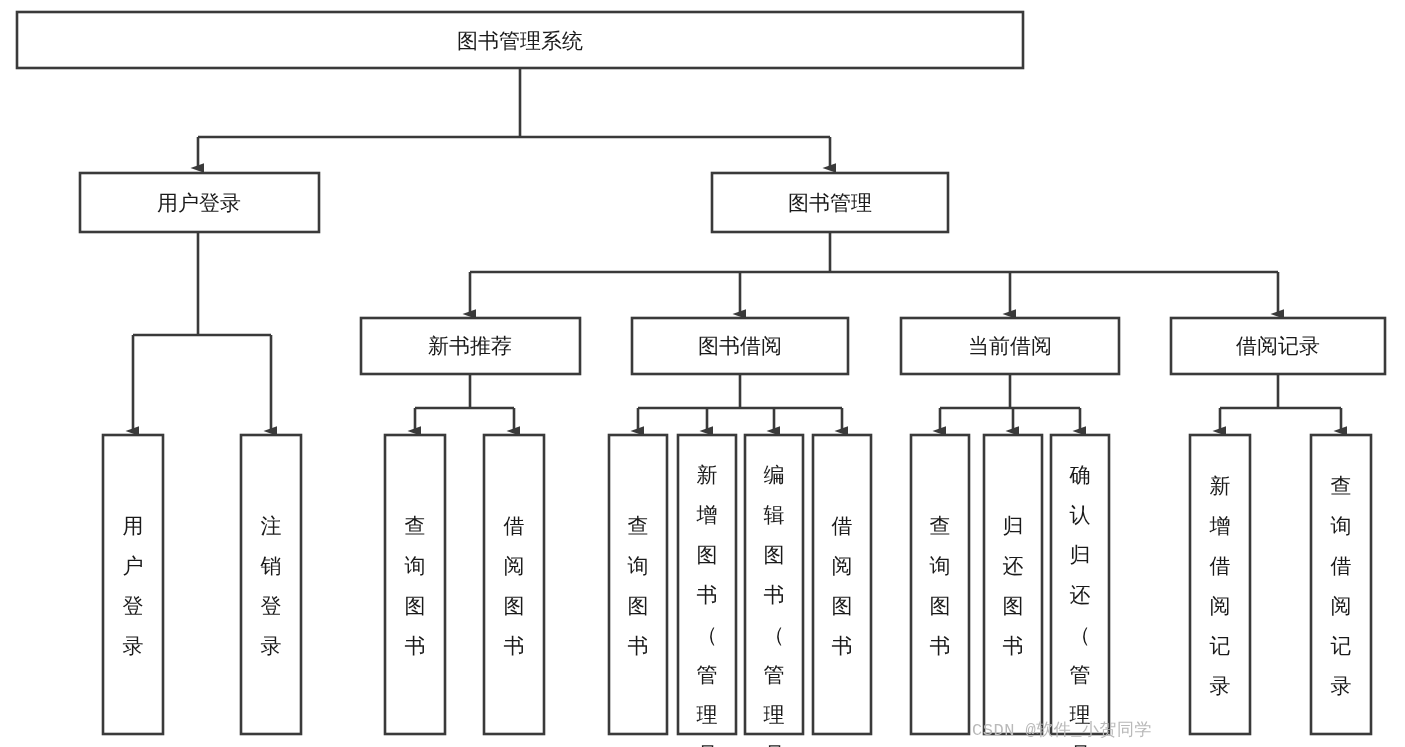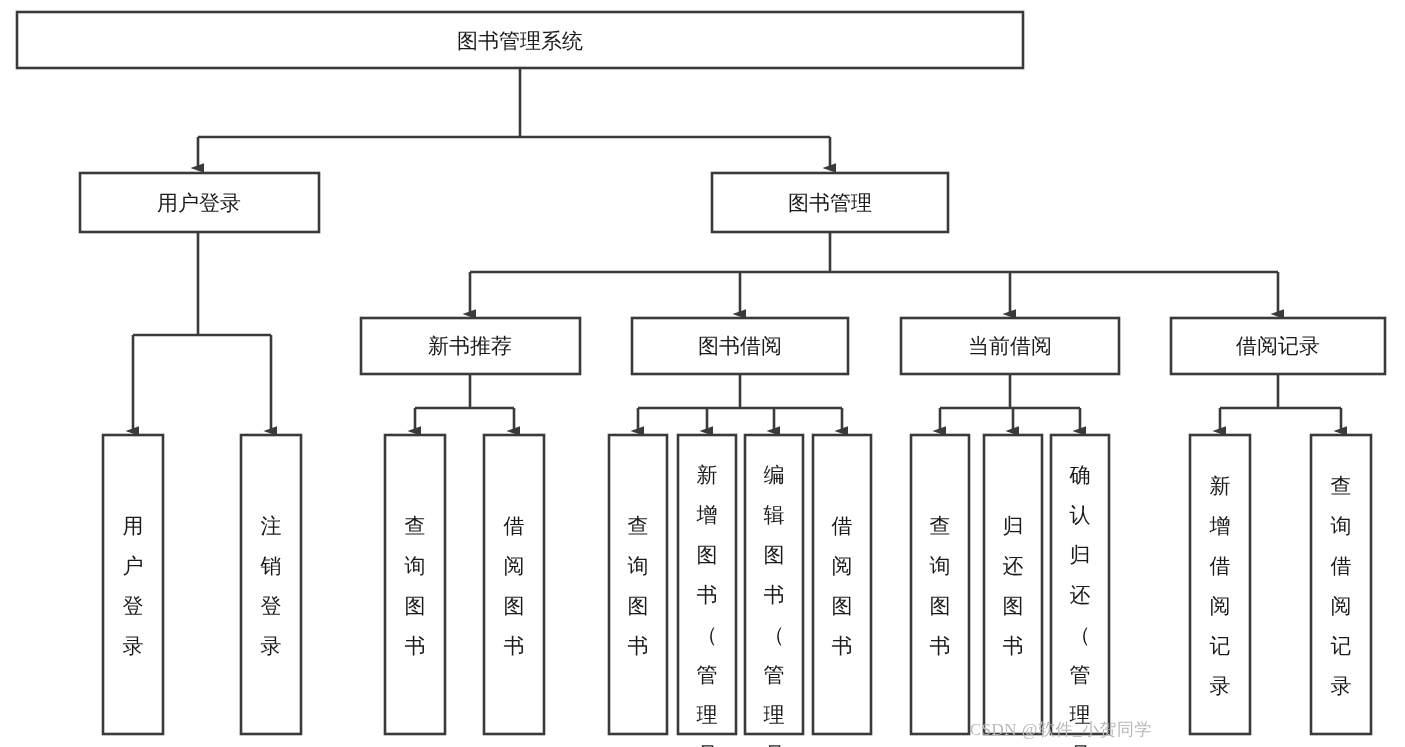--- a/index.html
+++ b/index.html
@@ -55,21 +55,21 @@
   .node-label-v {
     font-family: "Liberation Sans", "DejaVu Sans", sans-serif;
     font-size: 21px;
     fill: #1a1a1a;
     text-anchor: middle;
   }
   .watermark {
     position: absolute;
     right: 10px;
     bottom: 6px;
-    font-family: Liberation Serif, serif;
+    font-family: Liberation Mono, monospace;
     font-size: 17px;
     color: #b9b9b9;
     white-space: nowrap;
     letter-spacing: 0.5px;
   }
 </style>
 </head>
 <body>
 
 <div id="diagram-root">

